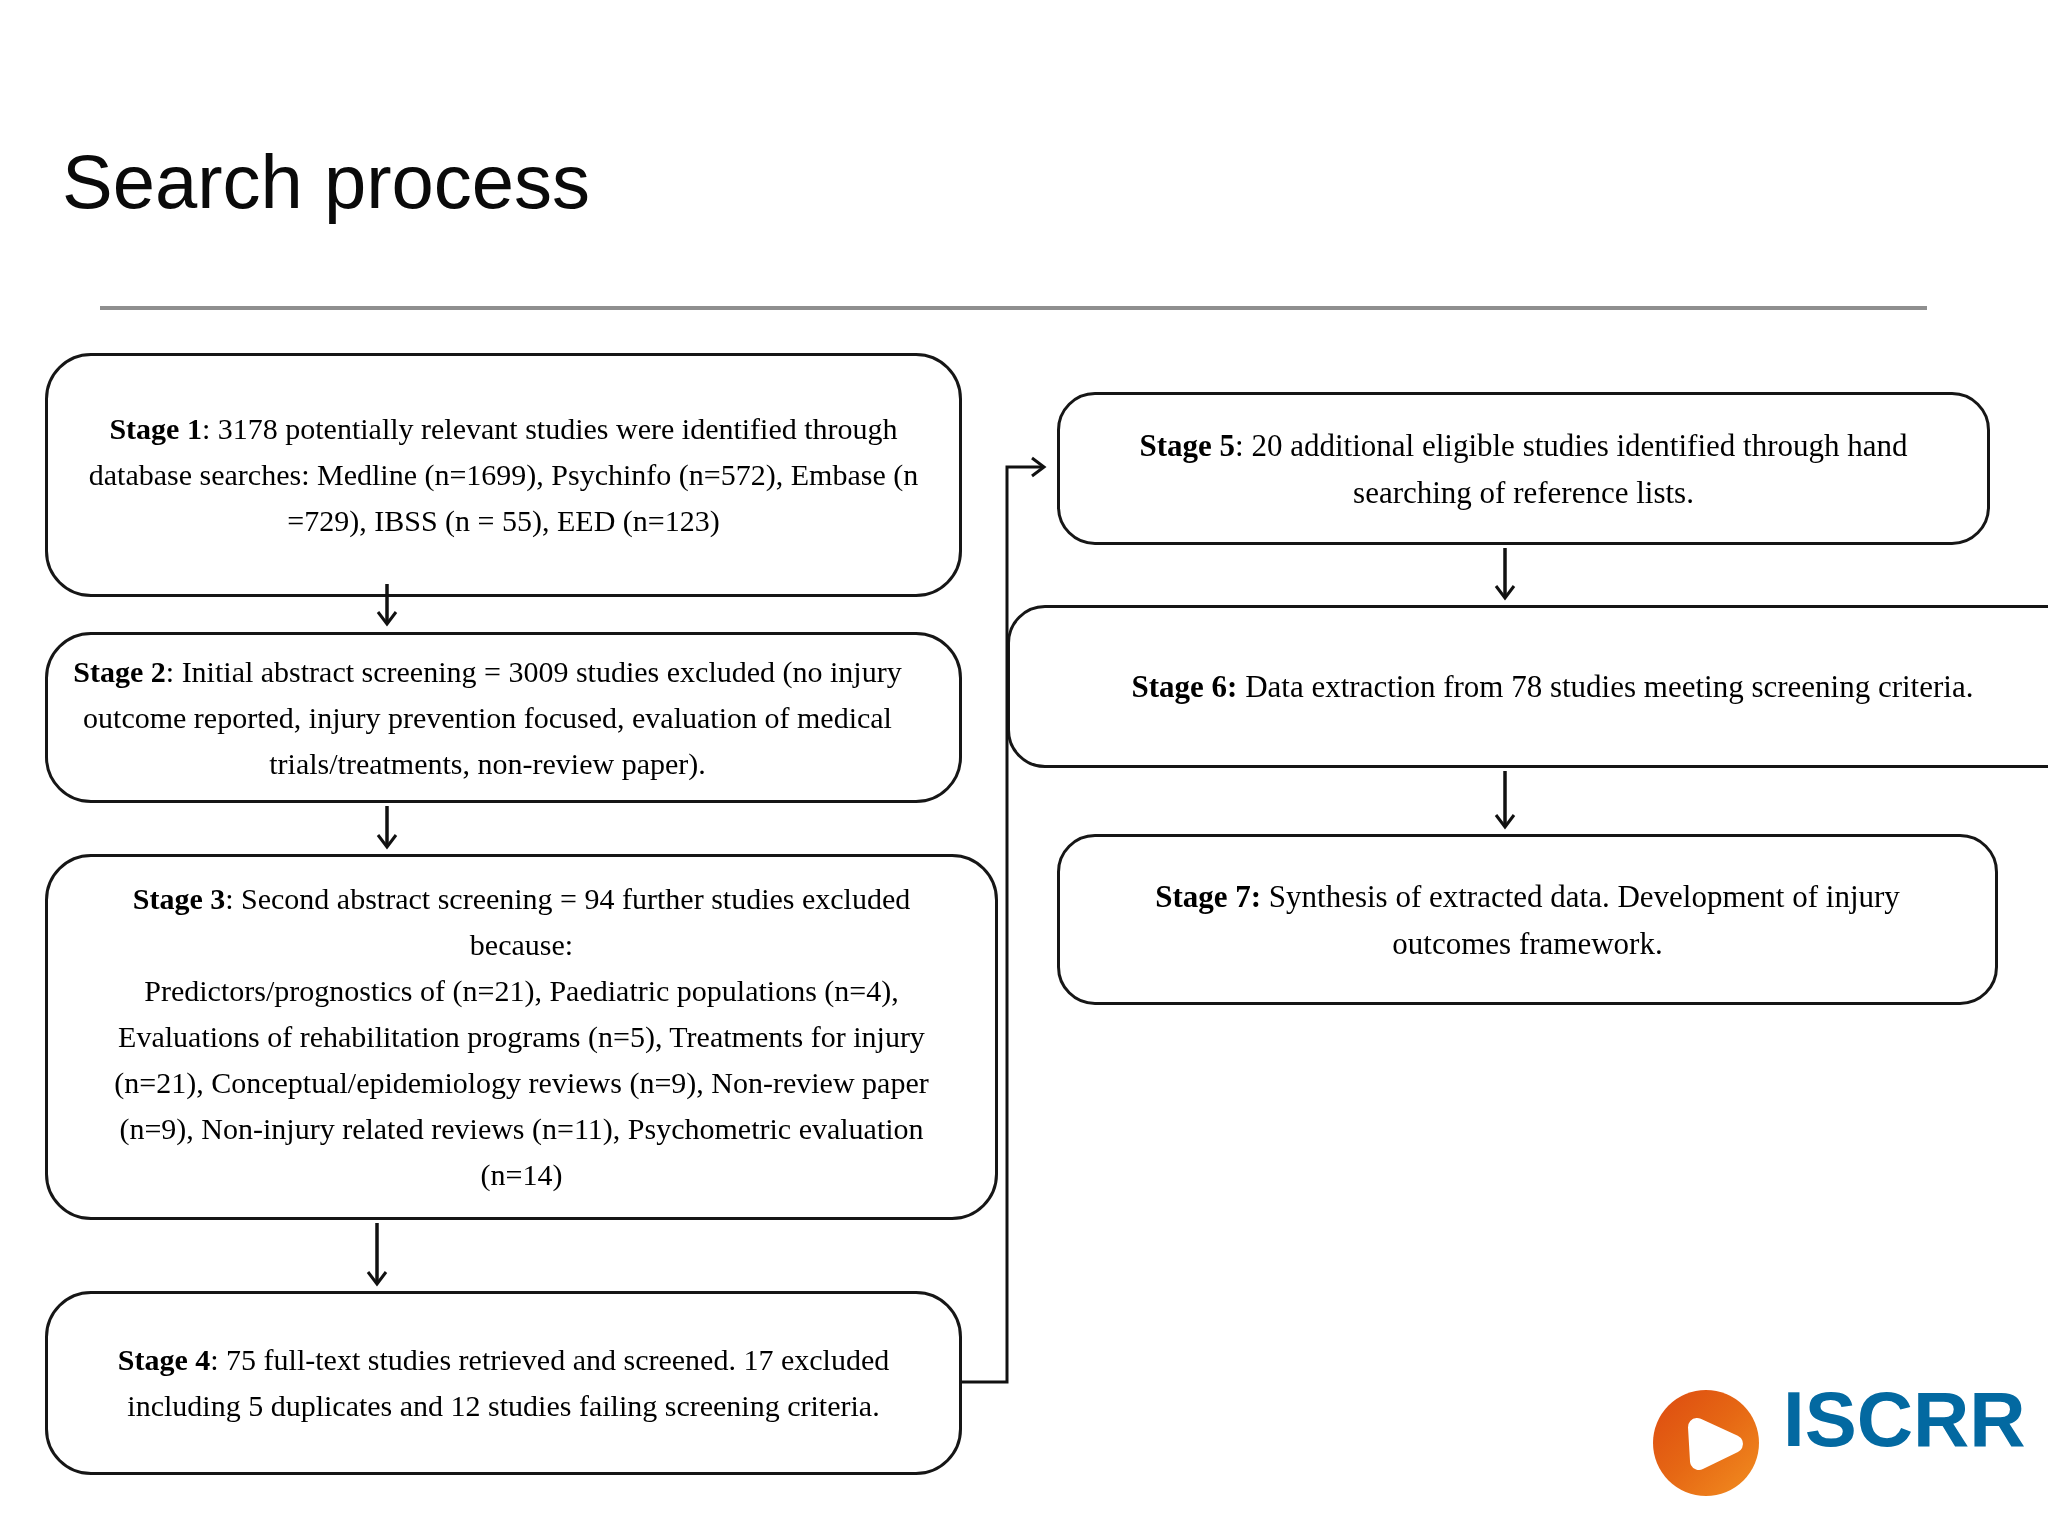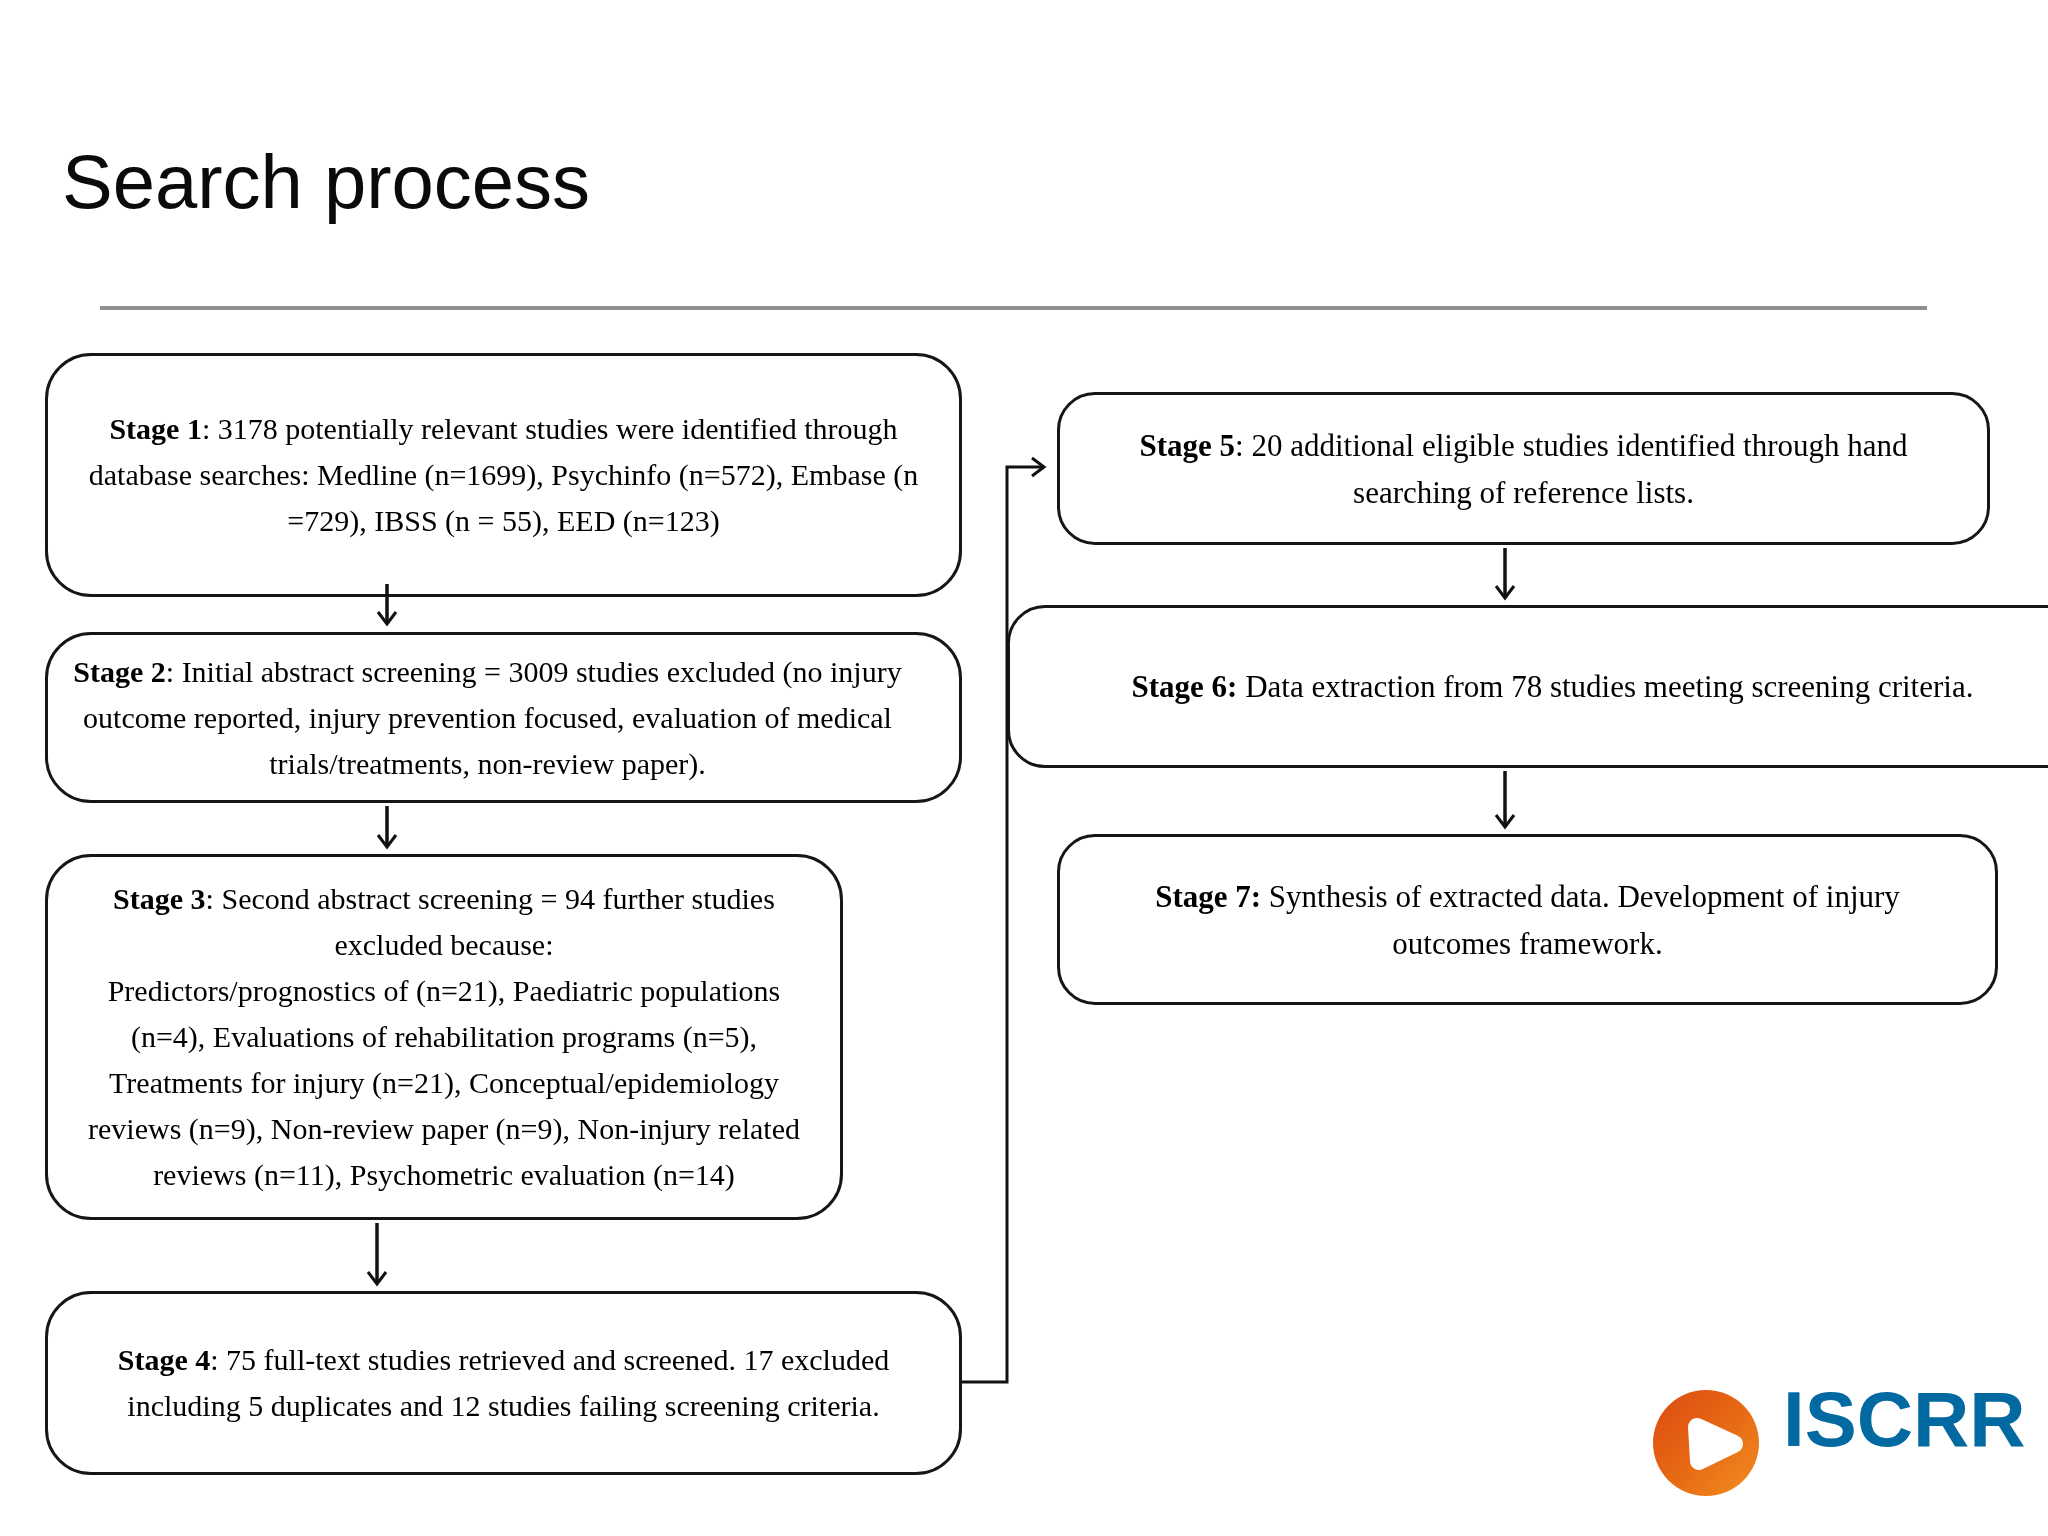--- a/index.html
+++ b/index.html
@@ -46,21 +46,21 @@
   .left .stage-text{font-size:30px;line-height:46px;}
   .right .stage-text{font-size:31px;line-height:47px;}
   .stage-text b{font-weight:bold;}
   .arrows-overlay{
     position:absolute;left:0;top:0;width:2048px;height:1536px;
     pointer-events:none;
   }
   
   #box-s1{left:45px;top:353px;width:917px;height:244px;align-items:center;}
   #box-s2{left:45px;top:632px;width:917px;height:171px;padding-left:8px;}
-  #box-s3{left:45px;top:854px;width:798px;height:366px;}
+  #box-s3{left:45px;top:854px;width:953px;height:366px;}
   #box-s4{left:45px;top:1291px;width:917px;height:184px;}
   #box-s5{left:1057px;top:392px;width:933px;height:153px;}
   #box-s6{left:1007px;top:605px;width:1091px;height:163px;}
   #box-s7{left:1057px;top:834px;width:941px;height:171px;font-family:Liberation Serif, serif;}
   
   .logo{
     position:absolute;left:1650px;top:1386px;width:398px;height:124px;
     font-family:"Liberation Sans", sans-serif;
   }
   .logo-swirl{position:absolute;left:0;top:0;}

